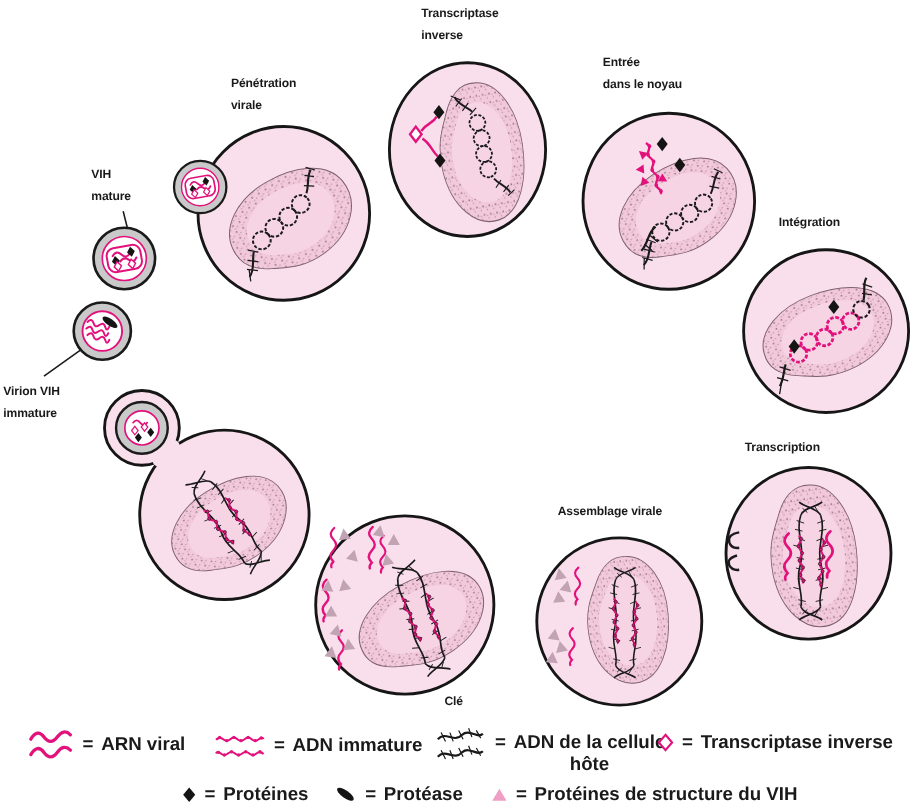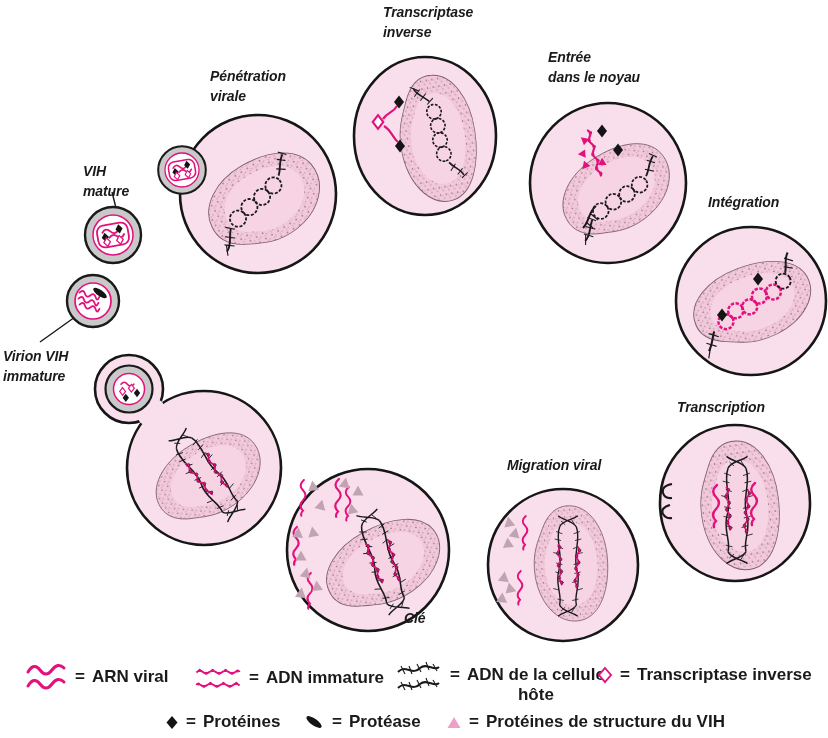--- a/index.html
+++ b/index.html
@@ -1,21 +1,21 @@
 <!DOCTYPE html>
 <html><head>
 <meta charset="utf-8">
 <style>
   html,body{margin:0;padding:0;background:#fff;}
   #stage{position:relative;width:828px;height:738px;background:#fff;overflow:hidden;
          font-family:"Liberation Sans","DejaVu Sans",sans-serif;color:#1a1a1a;}
   svg{display:block;}
   #art{position:absolute;left:0;top:0;}
-  .lbl{position:absolute;font-size:14px;line-height:20px;font-weight:600;
-       white-space:pre-line;letter-spacing:-0.1px;font-style:italic;}
+  .lbl{position:absolute;font-size:11px;line-height:20px;font-weight:600;
+       white-space:pre-line;letter-spacing:-0.1px;}
   .cell{fill:#f9dfeb;stroke:#161616;stroke-width:2.6;}
   .ptr{stroke:#1a1a1a;stroke-width:1.4;fill:none;}
   .li{position:absolute;display:flex;align-items:center;gap:7px;
       font-size:17px;line-height:20px;font-weight:600;}
   .li .eq{font-weight:600;}
   .wrapcenter{display:inline-block;text-align:center;white-space:pre-line;}
 </style>
 </head>
 <body>
 
@@ -246,35 +246,35 @@
       </g>
     </g>
     <use href="#nucleus" transform="translate(209,477) rotate(-34) scale(0.98,0.8)"></use>
     <use href="#dnaLoop" transform="translate(207,475) rotate(-36) scale(0.78,0.75)"></use>
   </g>
 
   <use href="#virionMature" transform="translate(113,235)"></use>
   <use href="#virionImmature" transform="translate(93,301)"></use>
 </svg>
 
-<div class="lbl" style="left:83px;top:161px">VIH
+<div class="lbl" style="left:83px;top:149px">VIH
 mature</div>
 <div class="lbl" style="left:3px;top:346px">Virion VIH
 immature</div>
 <div class="lbl" style="left:210px;top:66px">Pénétration
 virale</div>
 <div class="lbl" style="left:383px;top:2px">Transcriptase
 inverse</div>
 <div class="lbl" style="left:548px;top:47px">Entrée
 dans le noyau</div>
 <div class="lbl" style="left:708px;top:192px">Intégration</div>
 <div class="lbl" style="left:677px;top:397px">Transcription</div>
-<div class="lbl" style="left:507px;top:455px">Migration viral</div>
-
-<div class="lbl" style="left:404px;top:608px">Clé</div>
+<div class="lbl" style="left:507px;top:455px">Assemblage virale</div>
+
+<div class="lbl" style="left:404px;top:628px">Clé</div>
 
 <div class="li" style="left:24px;top:660px">
   <svg width="44" height="34" viewBox="0 0 44 34">
     <path d="M4,12 Q10,2 16,10 T28,10 T40,8" fill="none" stroke="#e2117c" stroke-width="3" stroke-linecap="round"></path>
     <path d="M4,26 Q10,16 16,24 T28,24 T40,22" fill="none" stroke="#e2117c" stroke-width="3" stroke-linecap="round"></path>
   </svg>
   <span class="eq">=</span>
   <span>ARN viral</span>
 </div>
 

